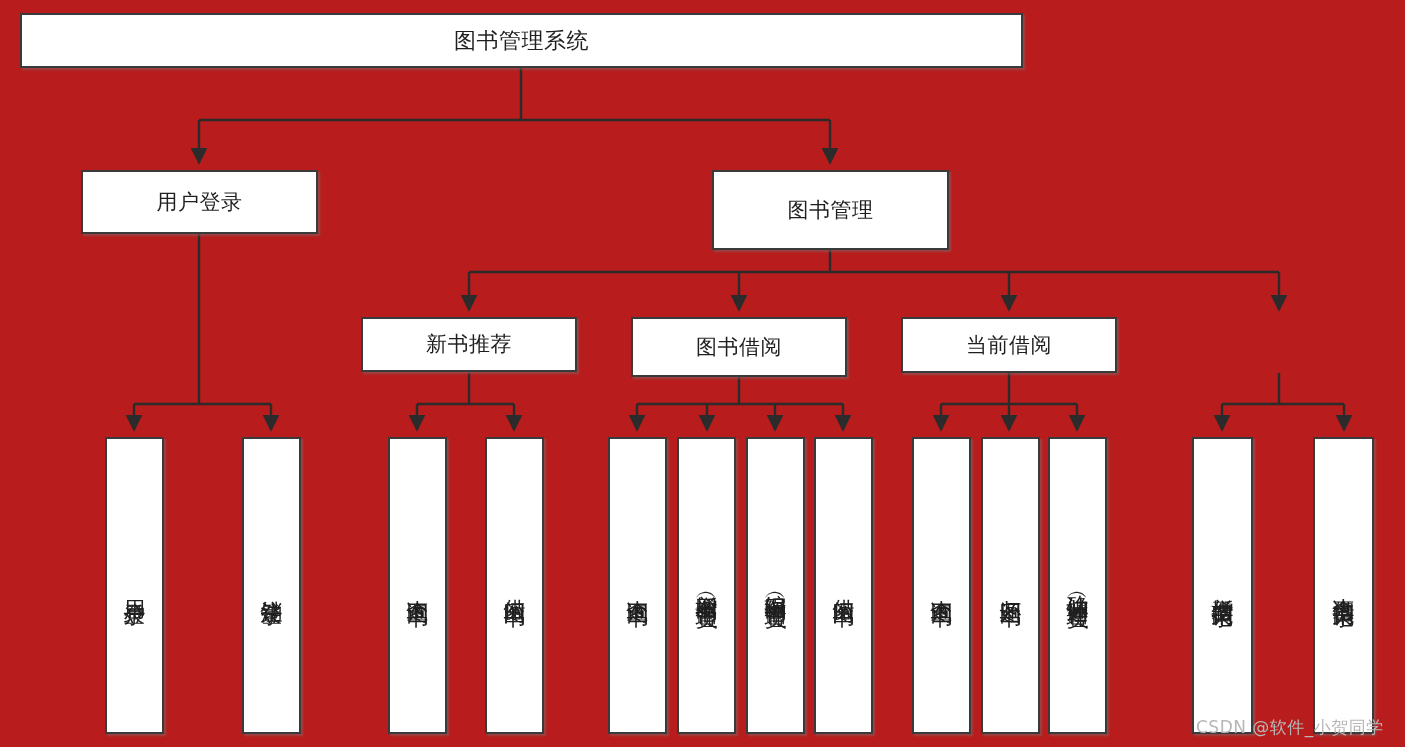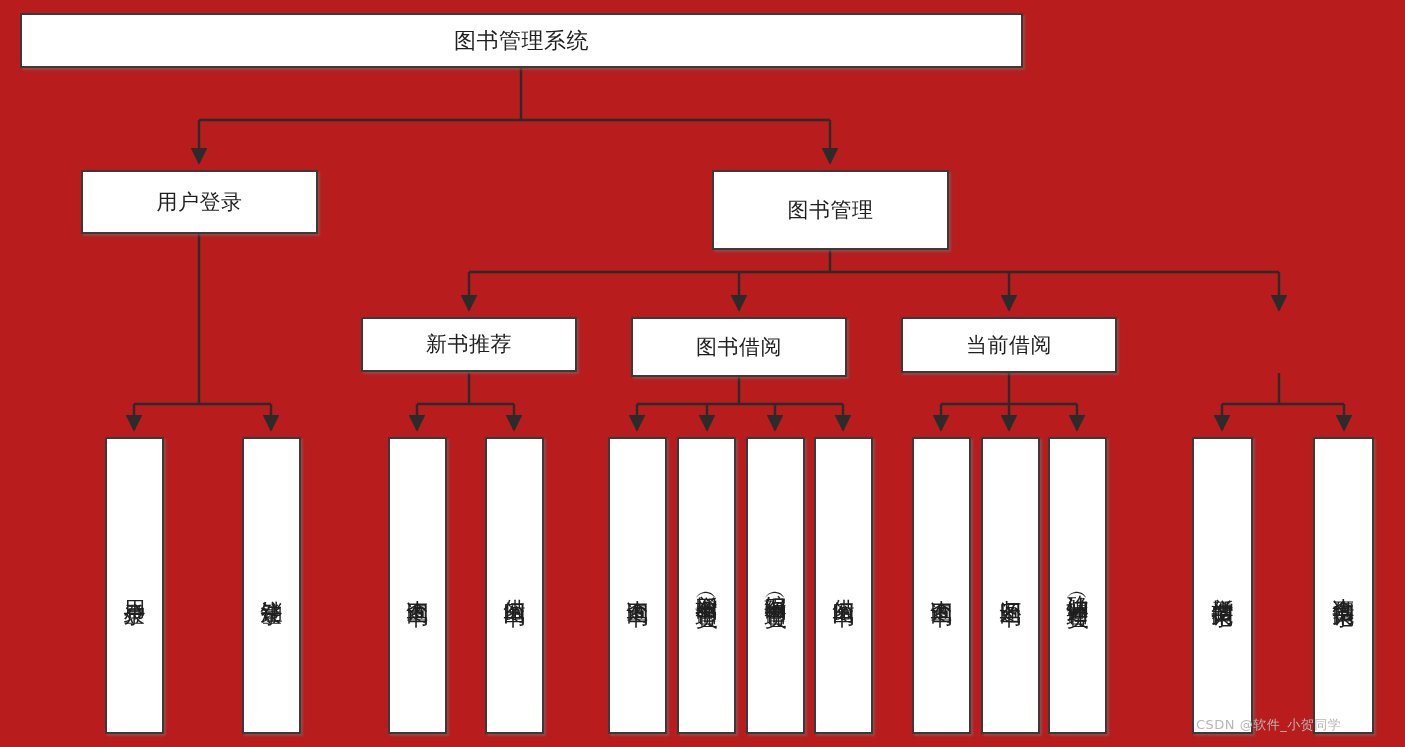--- a/index.html
+++ b/index.html
@@ -60,21 +60,21 @@
   .node.vert .label {
     writing-mode: vertical-rl;
     text-orientation: upright;
     font-size: 22px;
     line-height: 1.0;
     letter-spacing: 2px;
     white-space: nowrap;
   }
   .watermark {
     position: absolute;
-    font-size: 13px;
+    font-size: 17px;
     color: #b7b7b7;
     letter-spacing: 0.5px;
     white-space: nowrap;
     user-select: none;
   }
 </style>
 </head>
 <body>
 
 <div id="canvas">

